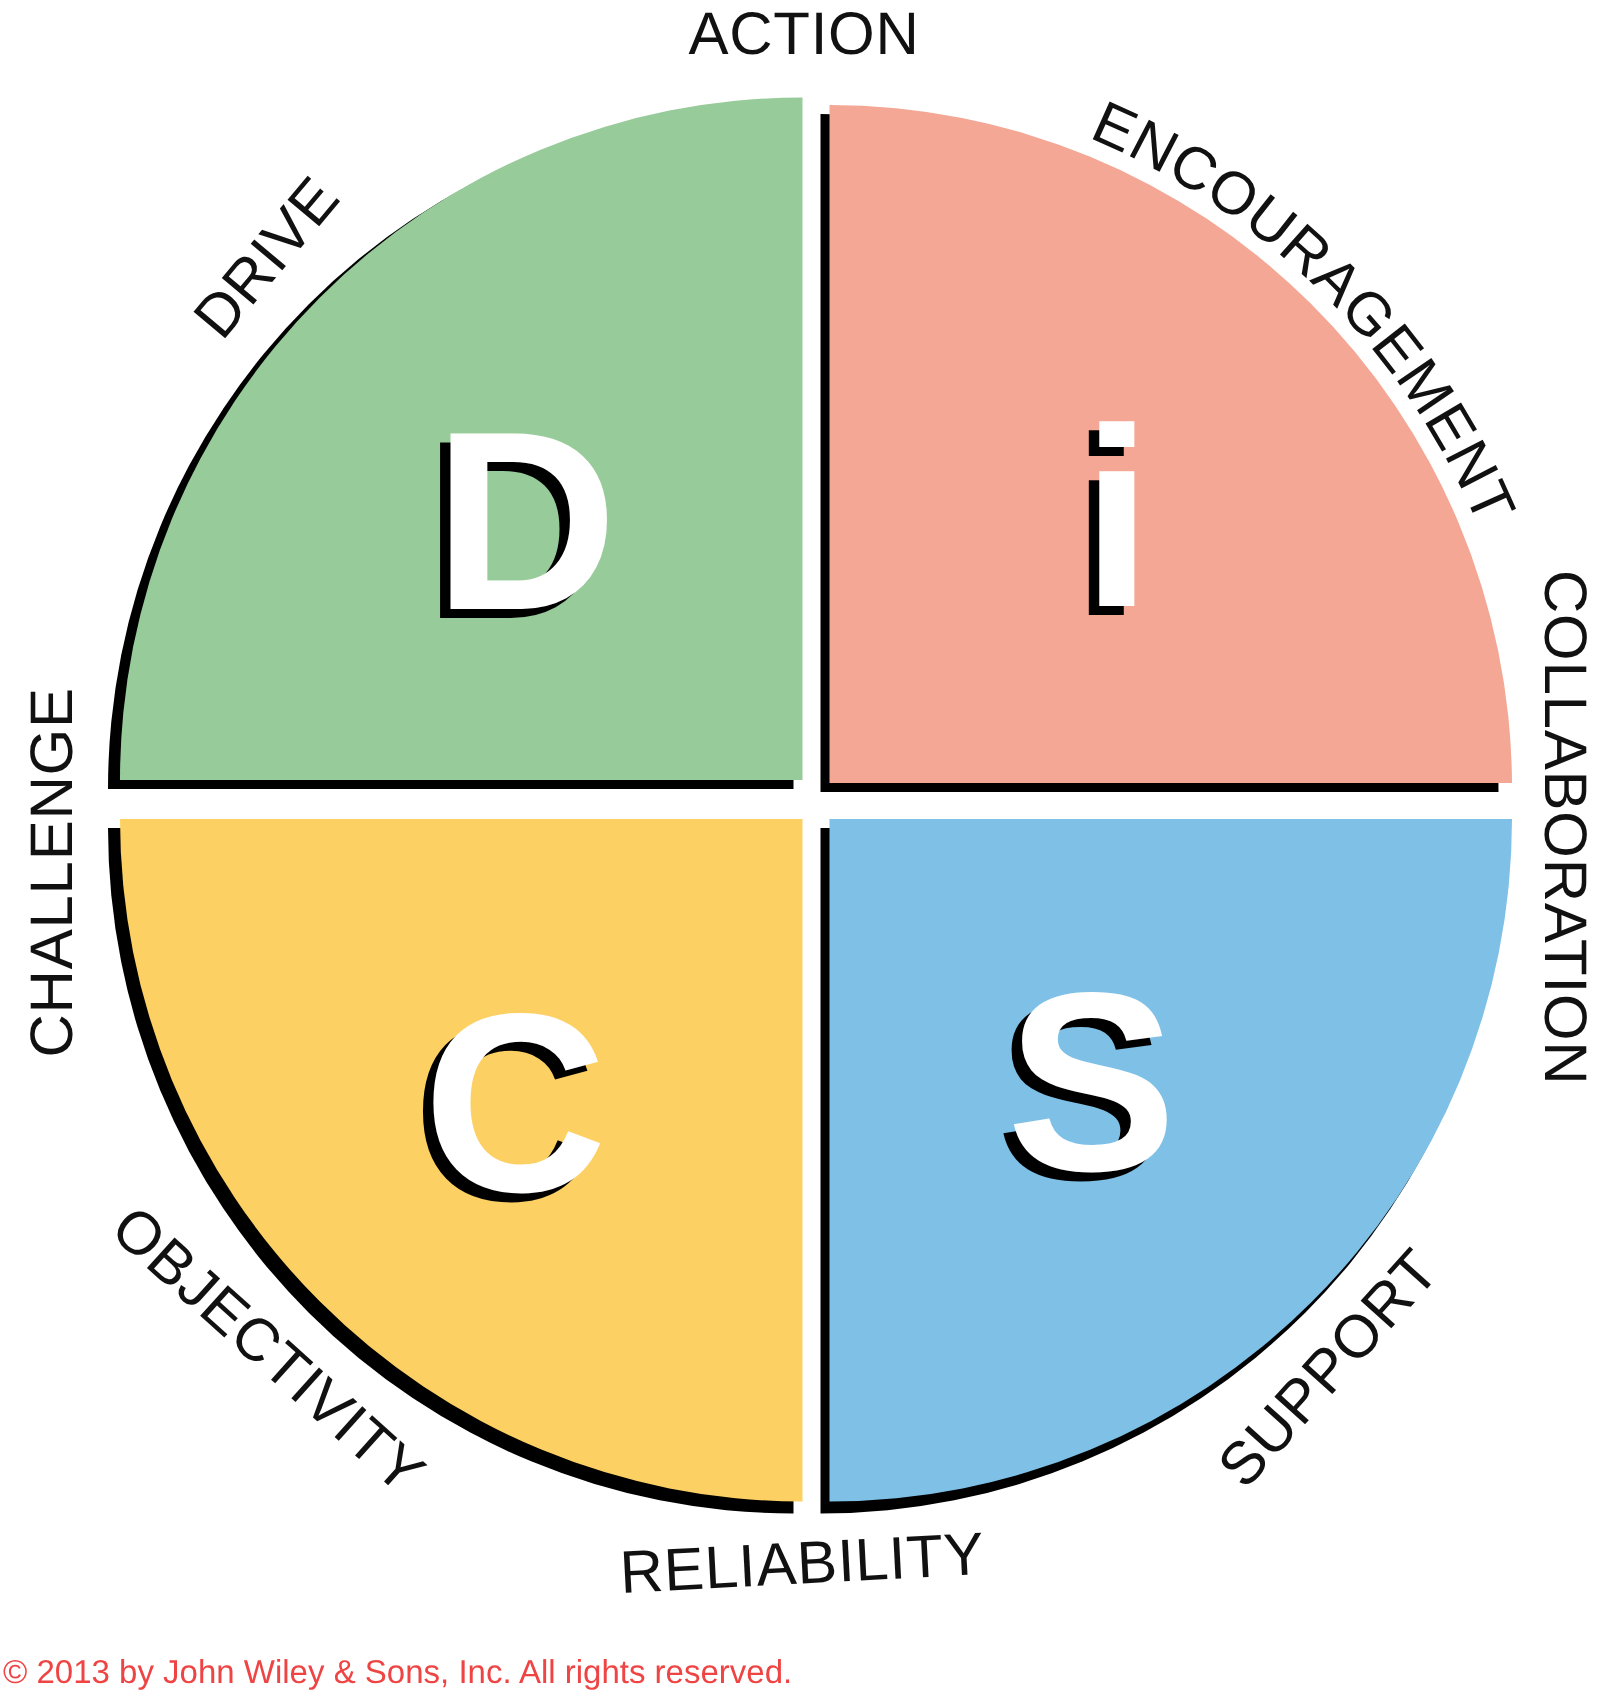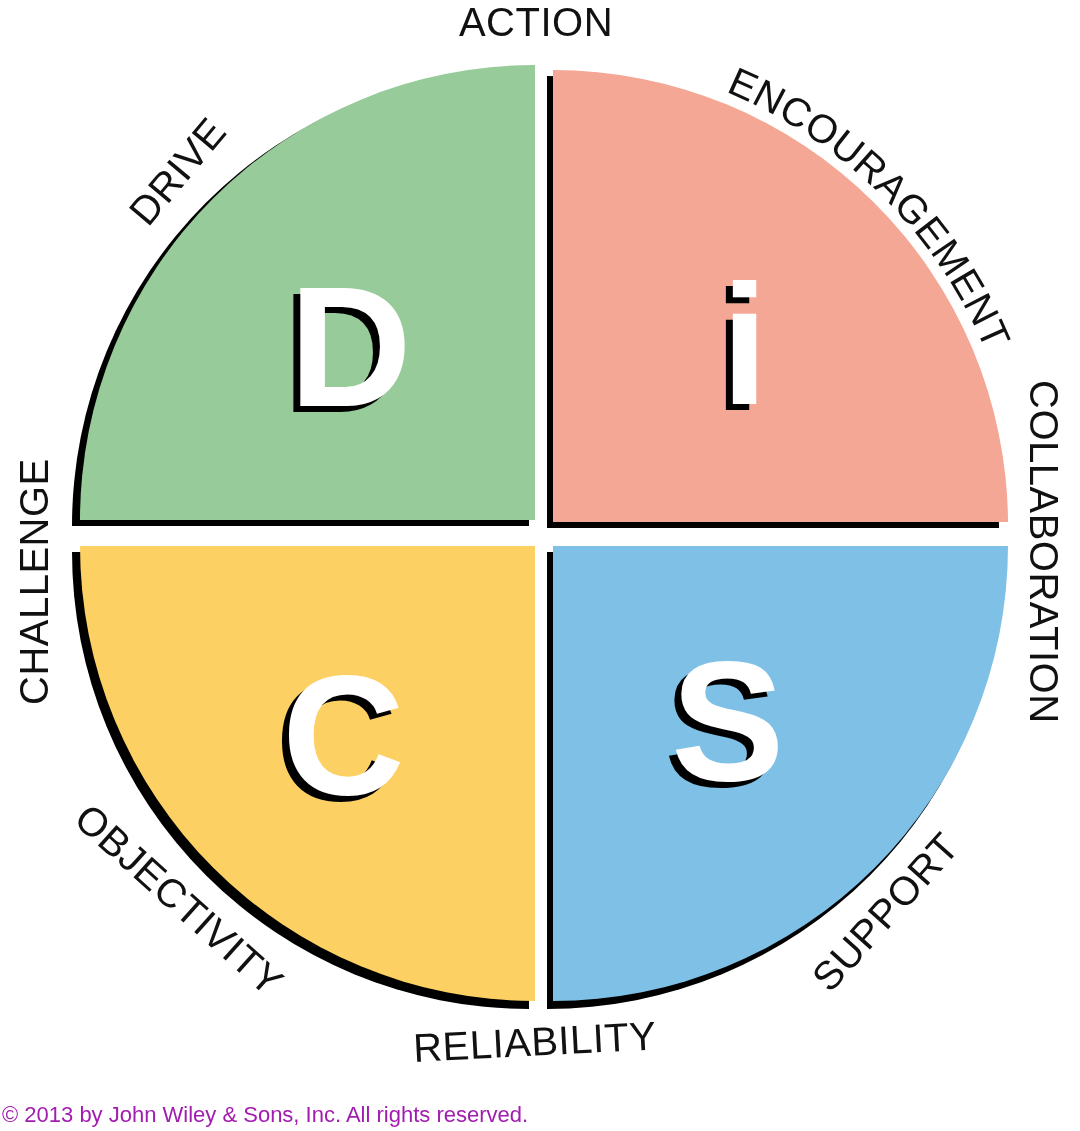--- a/index.html
+++ b/index.html
@@ -1,18 +1,18 @@
 <!DOCTYPE html>
 <html><head>
 <meta charset="utf-8">
 <style>
   html, body { margin:0; padding:0; background:#ffffff; }
   body { width:1080px; height:1131px; position:relative; overflow:hidden; font-family:"Liberation Sans", sans-serif; }
   #diagram { position:absolute; left:0; top:0; width:1080px; height:1131px; }
-  .copyright { position:absolute; left:2px; top:1102px; font-size:22px; color:#a21caf; font-family:"Liberation Sans", sans-serif; }
+  .copyright { position:absolute; left:2px; top:1102px; font-size:22px; color:#ef4444; font-family:"Liberation Sans", sans-serif; }
   .lbl { font-family:"Liberation Sans", sans-serif; font-size:40px; fill:#111; letter-spacing:0.5px; }
   .big { font-family:"Liberation Sans", sans-serif; font-weight:bold; font-size:170px; }
 </style>
 </head>
 <body>
 
 <svg id="diagram" viewBox="0 0 1080 1131" xmlns="http://www.w3.org/2000/svg">
   <defs>
     <path id="arc-top" d="M 120 540 A 425 425 0 0 1 960 540" fill="none"></path>
     <path id="arc-right-top" d="M 541 55 A 482 482 0 0 1 1023 537" fill="none"></path>

